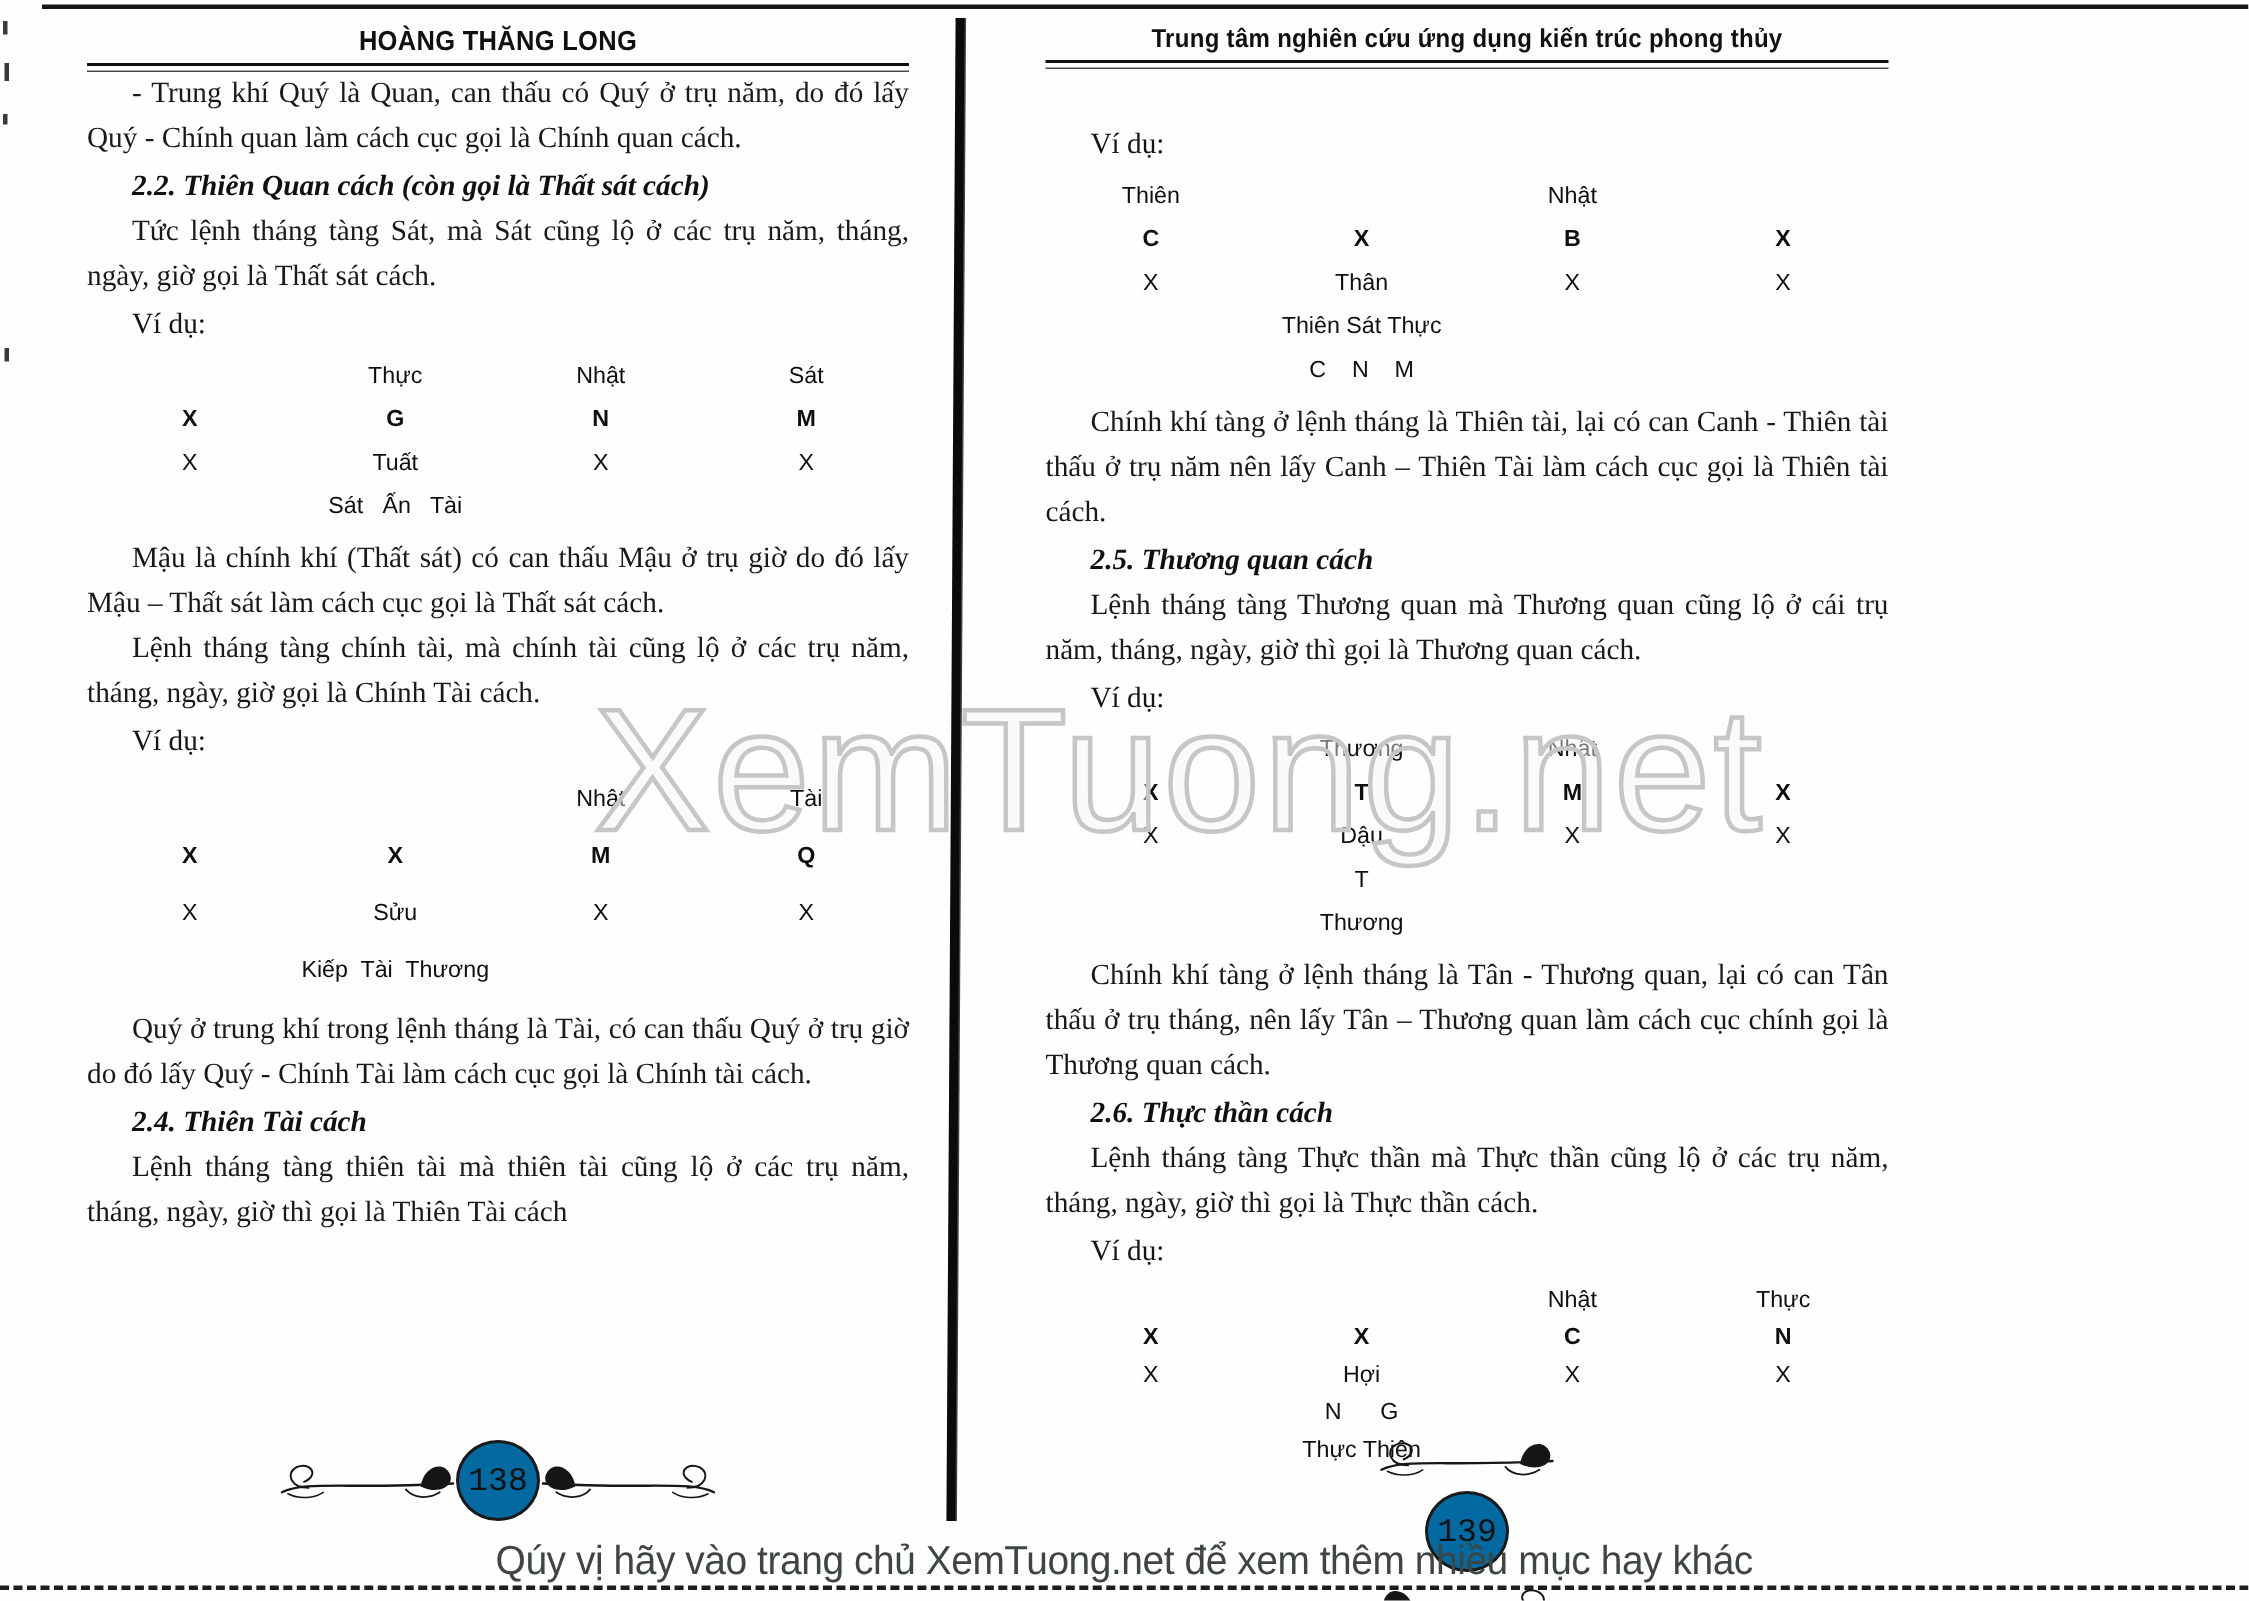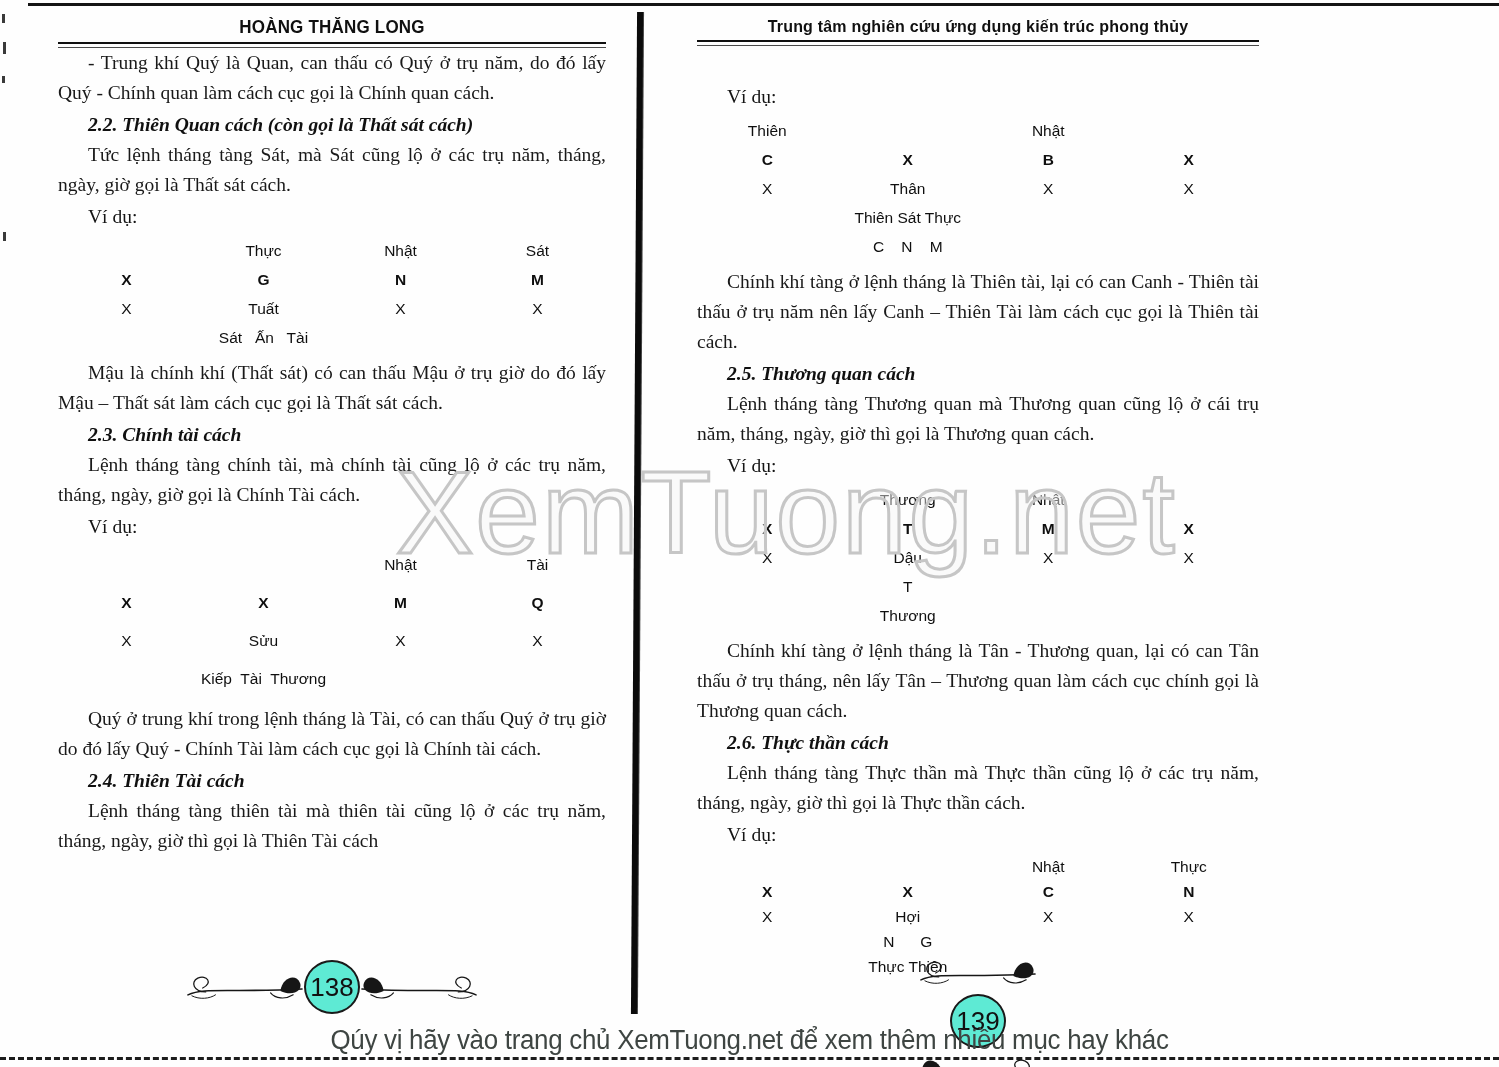--- a/index.html
+++ b/index.html
@@ -38,21 +38,21 @@
   .t-loose .brow .cell,.t-loose .hidden-row{line-height:38px;}
   .t-tight .brow .cell,.t-tight .hidden-row{line-height:25px;}
 
   
   .ornament{position:absolute;left:50%;transform:translateX(-50%);display:flex;align-items:center;}
   #page-left .ornament{top:942px;}
   #page-right .ornament{top:932px;flex-direction:column;}
   .orn-circle{
     width:52px;height:50px;border:2.5px solid #1a1a1a;border-radius:50%;
     display:flex;align-items:center;justify-content:center;
-    font-size:26px;font-family:Liberation Sans, sans-serif;color:#111;background:#5eead4;z-index:2;
+    font-size:22px;font-family:Liberation Mono, monospace;color:#111;background:#0369a1;z-index:2;
   }
   .swirl{width:118px;height:44px;}
   .flip{transform:scaleX(-1);}
 
   
   .watermark{
     position:absolute;left:396px;top:446px;z-index:50;pointer-events:none;
     font-family:"Liberation Sans",sans-serif;font-weight:normal;font-size:116px;letter-spacing:2px;
     color:rgba(246,246,246,0.45);-webkit-text-stroke:3px #c6c6c6;white-space:nowrap;
   }
@@ -117,21 +117,20 @@
     <div class="brow">
       <span class="cell">X</span>
       <span class="cell">Tuất</span>
       <span class="cell">X</span>
       <span class="cell">X</span>
     </div>
     <div class="hidden-row">Sát   Ấn   Tài</div>
   </div>
 
   <p class="body mt-sm">Mậu là chính khí (Thất sát) có can thấu Mậu ở trụ giờ do đó lấy Mậu – Thất sát làm cách cục gọi là Thất sát cách.</p>
-  <p class="sec-heading mt-sm">2.3. Chính tài cách</p>
   <p class="body mt-sm">Lệnh tháng tàng chính tài, mà chính tài cũng lộ ở các trụ năm, tháng, ngày, giờ gọi là Chính Tài cách.</p>
   <p class="vidu mt-sm">Ví dụ:</p>
 
   <div class="bazi-table t-loose mt-tbl">
     <div class="brow">
       <span class="cell"></span>
       <span class="cell"></span>
       <span class="cell">Nhật</span>
       <span class="cell">Tài</span>
     </div>

